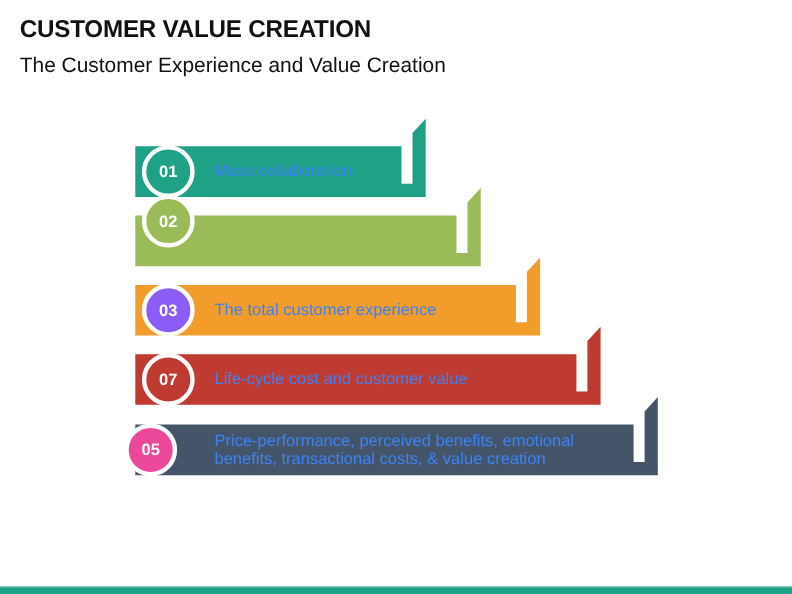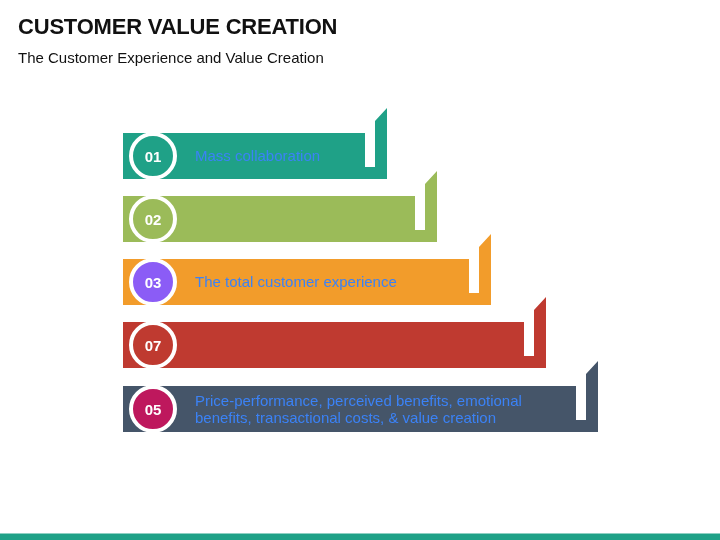--- a/index.html
+++ b/index.html
@@ -1,20 +1,20 @@
 <!DOCTYPE html>
 <html><head>
 <meta charset="utf-8">
 <style>
   html, body { margin:0; padding:0; }
   body { width:720px; height:540px; background:#ffffff; position:relative; overflow:hidden;
          font-family:"Liberation Sans", sans-serif; }
   .title { position:absolute; left:18px; top:14px; font-size:22px; font-weight:bold; color:#111;
            letter-spacing:-0.2px; }
-  .subtitle { position:absolute; left:18px; top:49px; font-size:15px; color:#111; }
+  .subtitle { position:absolute; left:18px; top:49px; font-size:19px; color:#111; }
   .step { position:absolute; left:0; top:0; width:720px; height:540px; pointer-events:none; }
   .step svg { position:absolute; left:0; top:0; }
   .badge { position:absolute; width:40px; height:40px; border:4px solid #fff; border-radius:50%;
            color:#fff; font-weight:bold; font-size:15px; display:flex; align-items:center; justify-content:center;text-align:center; }
   .label { position:absolute; color:#3b82f6; font-size:15px; line-height:17px; }
   .bottom-bar { position:absolute; left:0; bottom:0; width:720px; height:6px; background:#1fa187;
                 border-top:1px solid #8fd0c3; }
 </style>
 </head>
 <body>
@@ -29,45 +29,46 @@
     </svg>
     <div class="badge" style="left:129px; top:132px; background:#1fa187;">
       <span>01</span>
     </div>
     <div class="label" style="left:195px; top:147px; width:300px;">Mass collaboration</div>
   </div>
     <div class="step">
     <svg width="720" height="540">
       <path d="M123,196 L415,196 L415,230 L425,230 L425,184 L437,171 L437,242 L123,242 Z" fill="#9bbb59"></path>
     </svg>
-    <div class="badge" style="left:129px; top:195px; background:#9bbb59;">
+    <div class="badge" style="left:129px; top:177px; background:#9bbb59;">
       <span>02</span>
     </div>
   </div>
     <div class="step">
     <svg width="720" height="540">
       <path d="M123,259 L469,259 L469,293 L479,293 L479,247 L491,234 L491,305 L123,305 Z" fill="#f29c2b"></path>
     </svg>
     <div class="badge" style="left:129px; top:258px; background:#8b5cf6;">
       <span>03</span>
     </div>
     <div class="label" style="left:195px; top:273px; width:300px;">The total customer experience</div>
   </div>
     <div class="step">
     <svg width="720" height="540">
       <path d="M123,322 L524,322 L524,356 L534,356 L534,310 L546,297 L546,368 L123,368 Z" fill="#bf3a30"></path>
     </svg>
     <div class="badge" style="left:129px; top:321px; background:#bf3a30;">
       <span>07</span>
     </div>
+    <div class="label" style="left:195px; top:336px; width:300px;">Life-cycle cost and customer value</div>
   </div>
     <div class="step">
     <svg width="720" height="540">
       <path d="M123,386 L576,386 L576,420 L586,420 L586,374 L598,361 L598,432 L123,432 Z" fill="#455569"></path>
     </svg>
-    <div class="badge" style="left:129px; top:385px; background:#be185d;">
+    <div class="badge" style="left:113px; top:385px; background:#ec4899;">
       <span>05</span>
     </div>
     <div class="label" style="left:195px; top:392px; width:350px;">Price-performance, perceived benefits, emotional benefits, transactional costs, &amp; value creation</div>
   </div>
   </div>
 
 <div class="bottom-bar"></div>
 
 </body></html>

